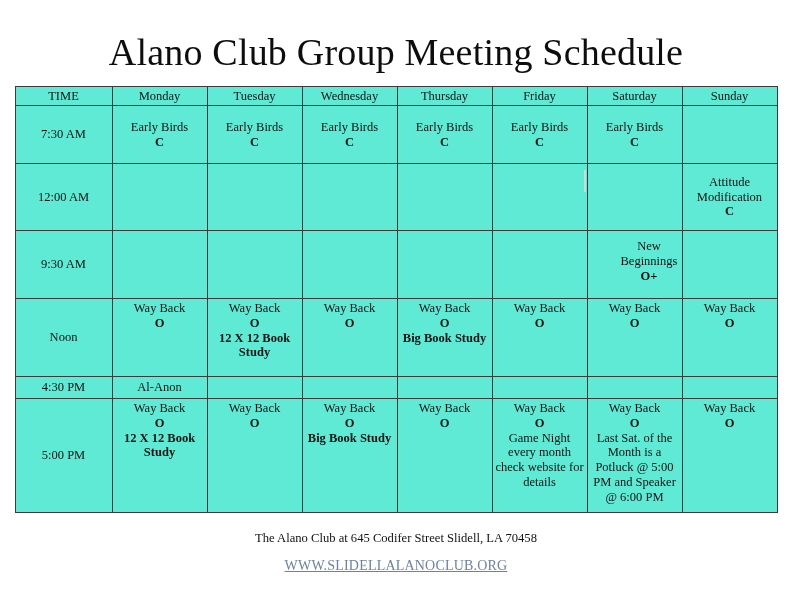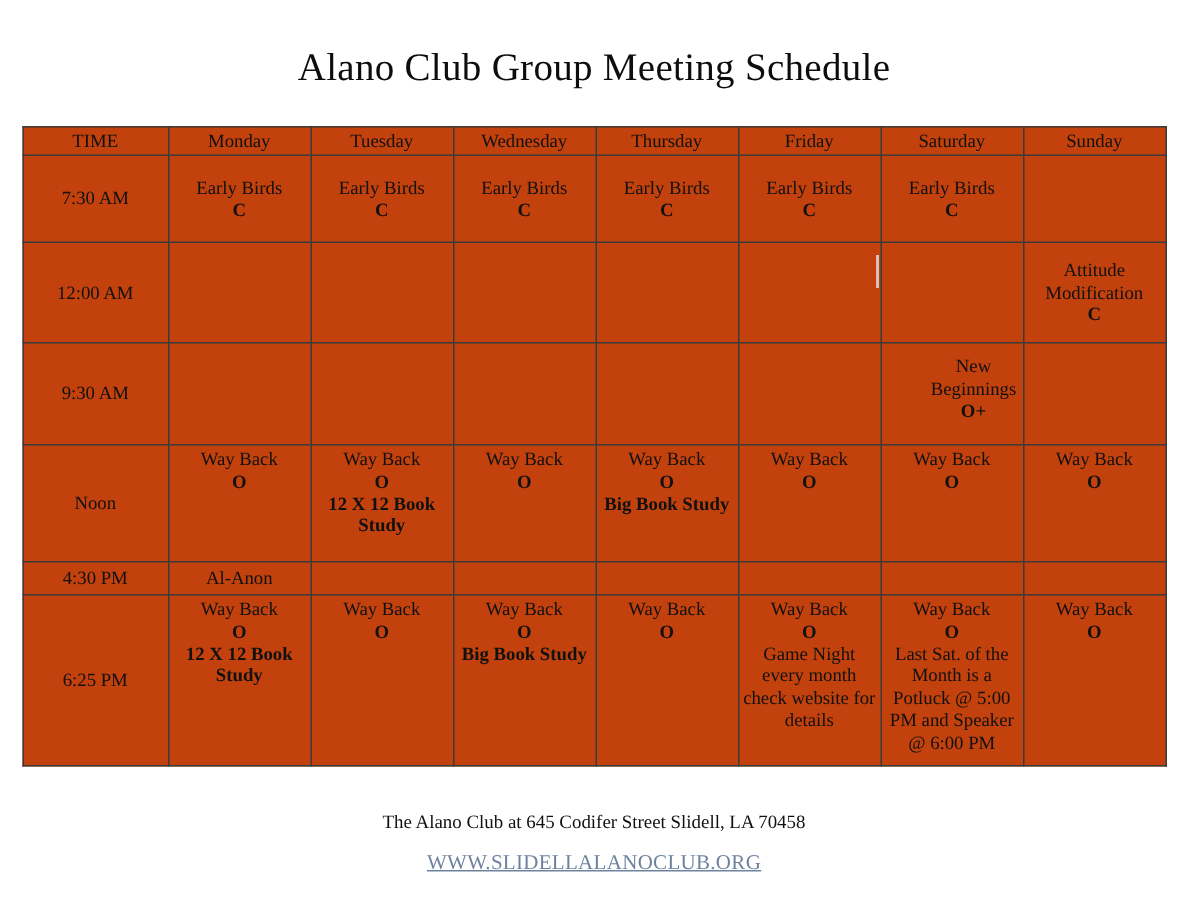--- a/index.html
+++ b/index.html
@@ -15,34 +15,34 @@
     overflow: hidden;
   }
   .page {
     position: relative;
     width: 792px;
     height: 612px;
     box-sizing: border-box;
   }
   .title {
     text-align: center;
-    font-size: 26px;
+    font-size: 38px;
     font-weight: normal;
     letter-spacing: 0.2px;
     margin: 0;
     padding-top: 30px;
     padding-bottom: 12px;
     color: #0d0d0d;
   }
   table.schedule {
     border-collapse: collapse;
     table-layout: fixed;
     width: 722px;
-    margin: 12px auto;
-    background: #c2410c;
+    margin: 0 auto;
+    background: #5eead4;
   }
   table.schedule td, table.schedule th {
     border: 1px solid #3b3b3b;
     text-align: center;
     vertical-align: middle;
     font-weight: normal;
     font-size: 12.5px;
     line-height: 1.18;
     padding: 1px 2px;
     color: #111111;
@@ -253,21 +253,21 @@
           </td>
         <td class="daycell"></td>
         <td class="daycell"></td>
         <td class="daycell"></td>
         <td class="daycell"></td>
         <td class="daycell"></td>
         <td class="daycell"></td>
       </tr>
 
       <tr class="r-1800">
-        <td class="timecell">6:25 PM</td>
+        <td class="timecell">5:00 PM</td>
         <td class="daycell">
             <span class="meeting">
               <span class="m-name">Way Back</span>
               <span class="m-code">O</span>
               <span class="m-sub">12 X 12 Book Study</span>
             </span>
           </td>
         <td class="daycell">
             <span class="meeting">
               <span class="m-name">Way Back</span>

